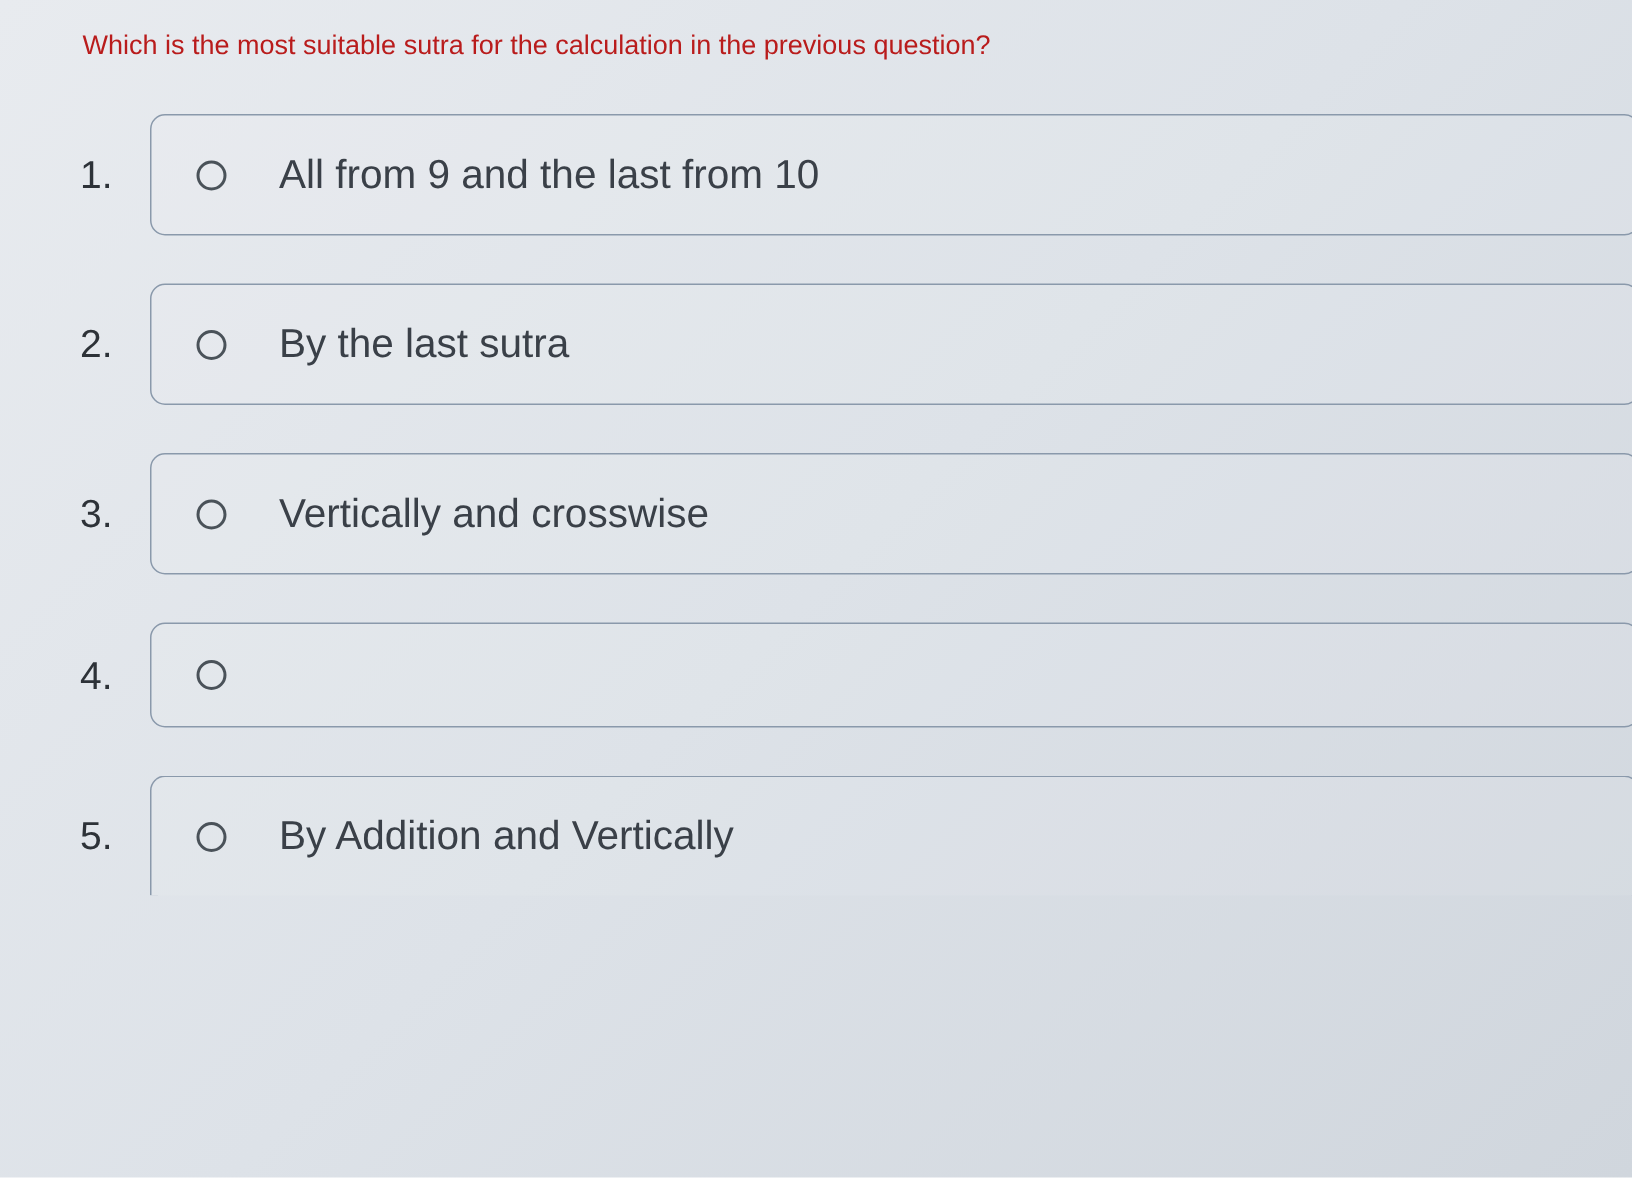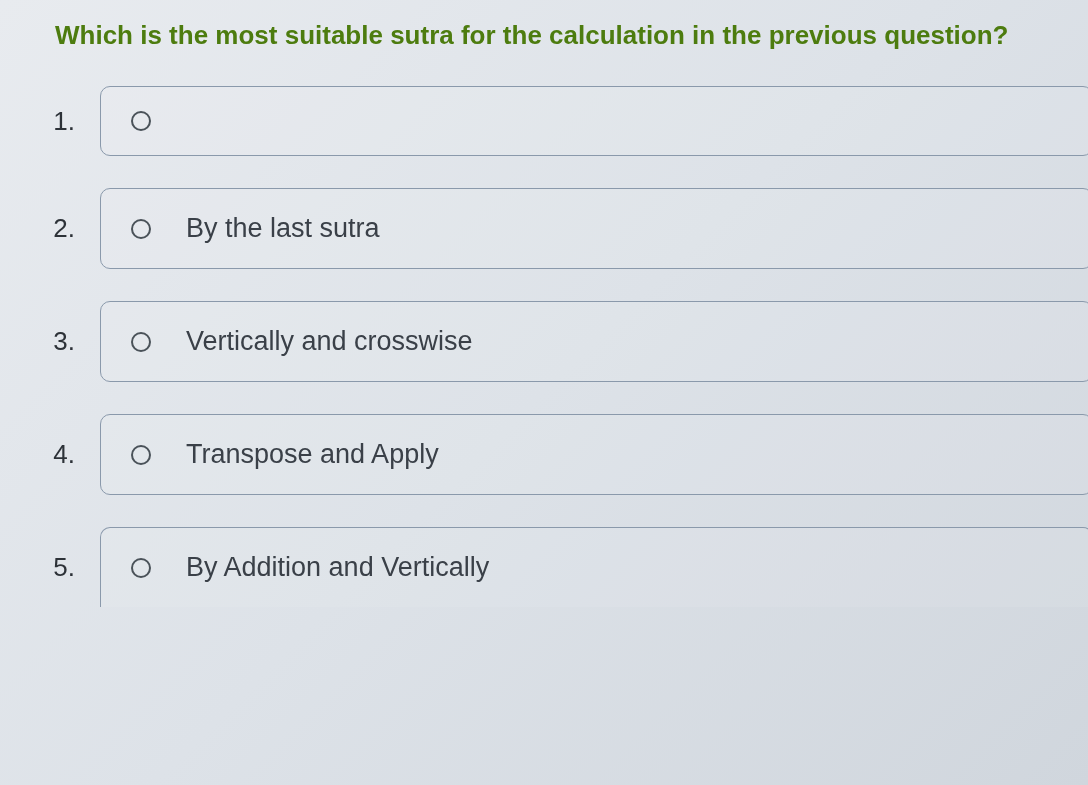--- a/index.html
+++ b/index.html
@@ -9,25 +9,25 @@
     }
     body {
       font-family: 'Segoe UI', Tahoma, Geneva, Verdana, sans-serif;
       background: linear-gradient(135deg, #e8ebef 0%, #dde2e8 50%, #d0d6dd 100%);
       width: 1088px;
       height: 785px;
       padding: 20px 0 0 40px;
       overflow: hidden;
     }
     .question-text {
-      font-size: 26px;
-      color: #4d7c0f;
+      font-size: 18px;
+      color: #b91c1c;
       margin-bottom: 35px;
       padding-left: 15px;
-      font-weight: 700;
+      font-weight: 400;
     }
     .options-container {
       display: flex;
       flex-direction: column;
       gap: 32px;
     }
     .option-row {
       display: flex;
       align-items: center;
       gap: 25px;
@@ -74,20 +74,21 @@
 <body>
 
 <div class="question-text">Which is the most suitable sutra for the calculation in the previous question?</div>
 
 <div class="options-container">
 
   <div class="option-row">
     <div class="option-number">1.</div>
     <div class="option-box">
       <div class="radio-circle"></div>
+      <div class="option-label">All from 9 and the last from 10</div>
     </div>
   </div>
 
   <div class="option-row">
     <div class="option-number">2.</div>
     <div class="option-box">
       <div class="radio-circle"></div>
       <div class="option-label">By the last sutra</div>
     </div>
   </div>
@@ -97,21 +98,20 @@
     <div class="option-box">
       <div class="radio-circle"></div>
       <div class="option-label">Vertically and crosswise</div>
     </div>
   </div>
 
   <div class="option-row">
     <div class="option-number">4.</div>
     <div class="option-box">
       <div class="radio-circle"></div>
-      <div class="option-label">Transpose and Apply</div>
     </div>
   </div>
 
   <div class="option-row">
     <div class="option-number">5.</div>
     <div class="option-box">
       <div class="radio-circle"></div>
       <div class="option-label">By Addition and Vertically</div>
     </div>
   </div>

